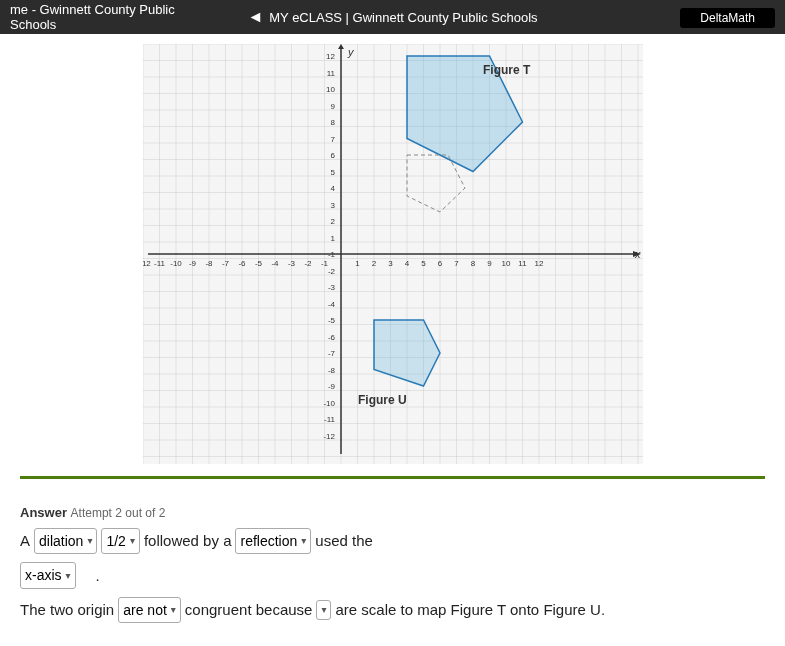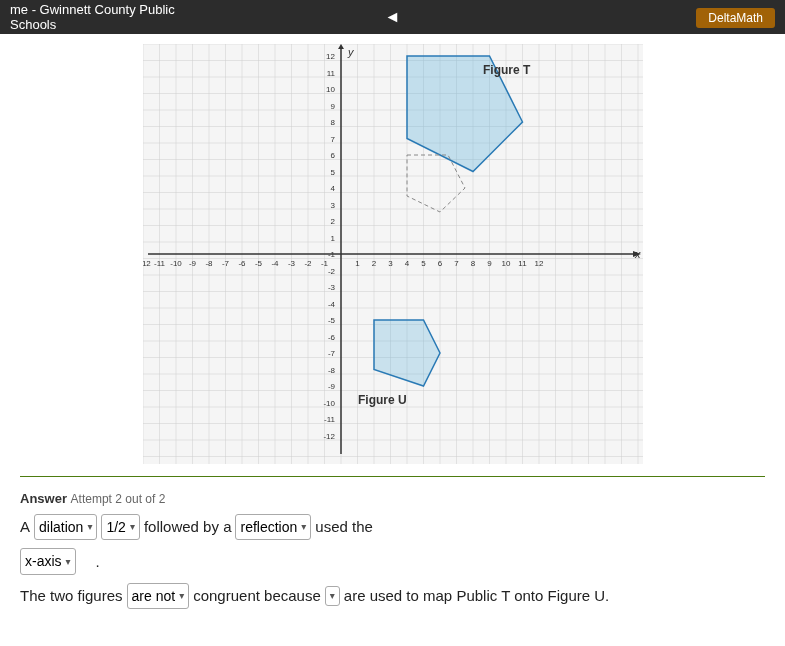--- a/index.html
+++ b/index.html
@@ -34,23 +34,23 @@
       gap: 6px;
     }
     .top-bar-right {
       flex: 1;
       text-align: right;
     }
     .back-arrow {
       font-size: 16px;
     }
     .deltamath-btn {
-      background: #a16207;
+      background: #000000;
       color: white;
-      padding: 3px 12px;
+      padding: 3px 20px;
       font-size: 12px;
       border-radius: 3px;
     }
 
     
     .main-content {
       display: flex;
       flex-direction: column;
       padding: 10px 20px 10px 20px;
       height: calc(646px - 36px);
@@ -70,22 +70,22 @@
       height: 420px;
     }
 
     .graph-svg {
       width: 100%;
       height: 100%;
     }
 
     
     .answer-section {
-      border-top: 1px solid #4d7c0f;
-      padding-top: 14px;
+      border-top: 3px solid #4d7c0f;
+      padding-top: 26px;
       margin-top: 4px;
     }
 
     .answer-label {
       font-size: 13px;
       color: #333;
       margin-bottom: 8px;
     }
 
     .answer-label span.attempt {
@@ -135,20 +135,21 @@
   </style>
 </head>
 <body>
 
 <div class="top-bar">
   <div class="top-bar-left">
     <span>me - Gwinnett County Public Schools</span>
   </div>
   <div class="top-bar-center">
     <span class="back-arrow">◄</span>
+    <span>MY eCLASS | Gwinnett County Public Schools</span>
   </div>
   <div class="top-bar-right">
     <span class="deltamath-btn">DeltaMath</span>
   </div>
 </div>
 
 <div class="main-content">
 
   <div class="graph-container">
     <div class="graph-wrapper">
@@ -328,27 +329,27 @@
 
     <div class="answer-row2">
       <span class="dropdown">
         <span>x-axis</span>
         <span class="chevron">▾</span>
       </span>
       <span class="static-text">.</span>
     </div>
 
     <div class="answer-row" style="margin-top:8px;">
-      <span class="static-text">The two figures</span>
+      <span class="static-text">The two origin</span>
       <span class="dropdown">
         <span>are not</span>
         <span class="chevron">▾</span>
       </span>
       <span class="static-text">congruent because</span>
       <span class="dropdown">
         <span class="chevron">▾</span>
       </span>
-      <span class="static-text">are used to map Public T onto Figure U.</span>
+      <span class="static-text">are scale to map Figure T onto Figure U.</span>
     </div>
 
   </div>
 
 </div>
 
 </body></html>

